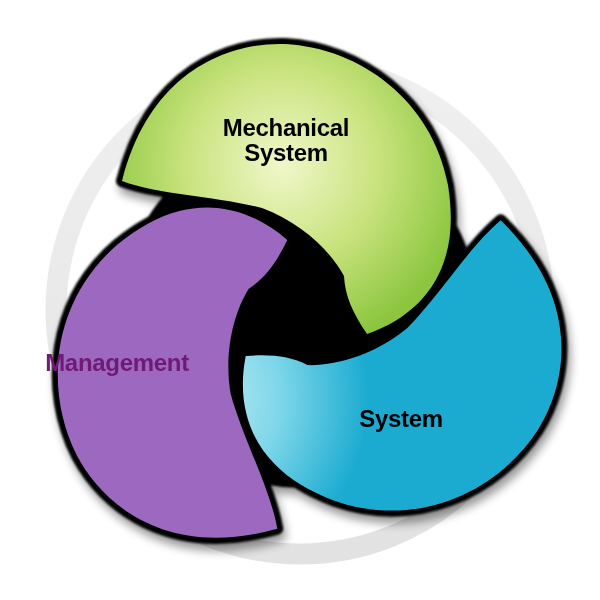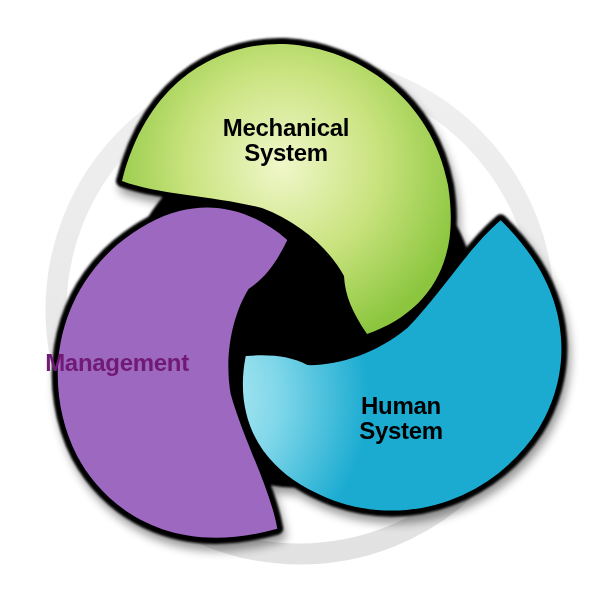--- a/index.html
+++ b/index.html
@@ -96,21 +96,20 @@
       <use href="#piece" fill="url(#grad-seg2)" transform="rotate(240 300 310)"></use>
     </g>
   </svg>
 
   <div class="seg-label label-mechanical" style="color: rgb(0, 0, 0);">
     <span>Mechanical</span>
     <span>System</span>
   </div>
 
   <div class="seg-label label-human" style="color: rgb(0, 0, 0);">
-    <span>Human</span>
     <span>System</span>
   </div>
 
   <div class="seg-label label-management" style="color: #701a75;">
     <span>Management</span>
   </div>
 
 </div>
 
 </body></html>

